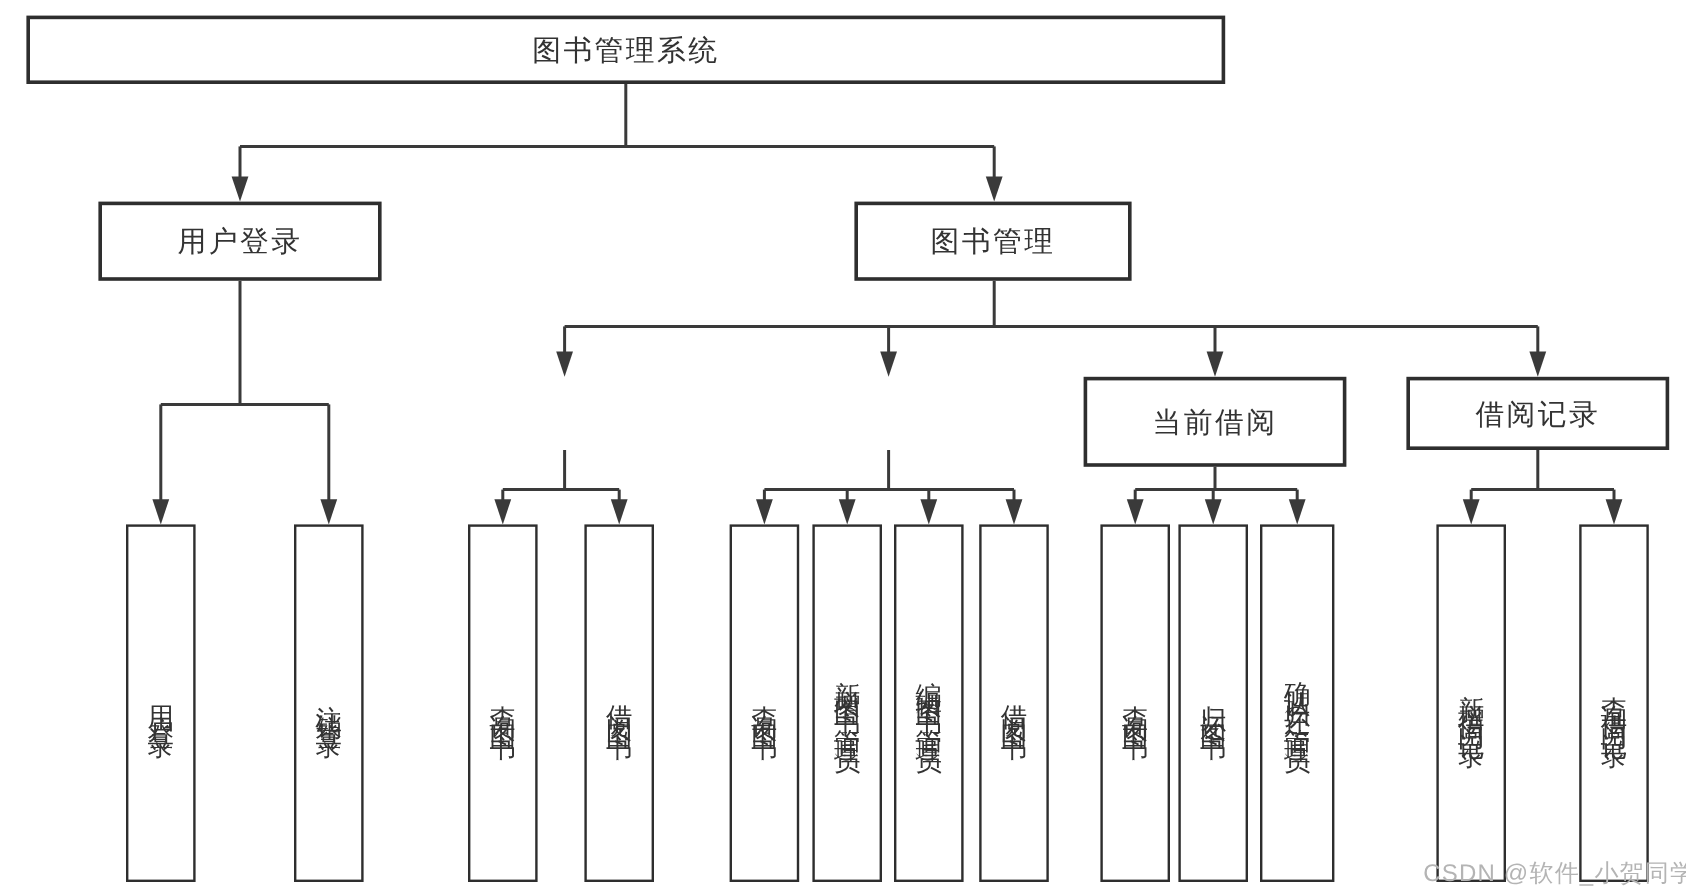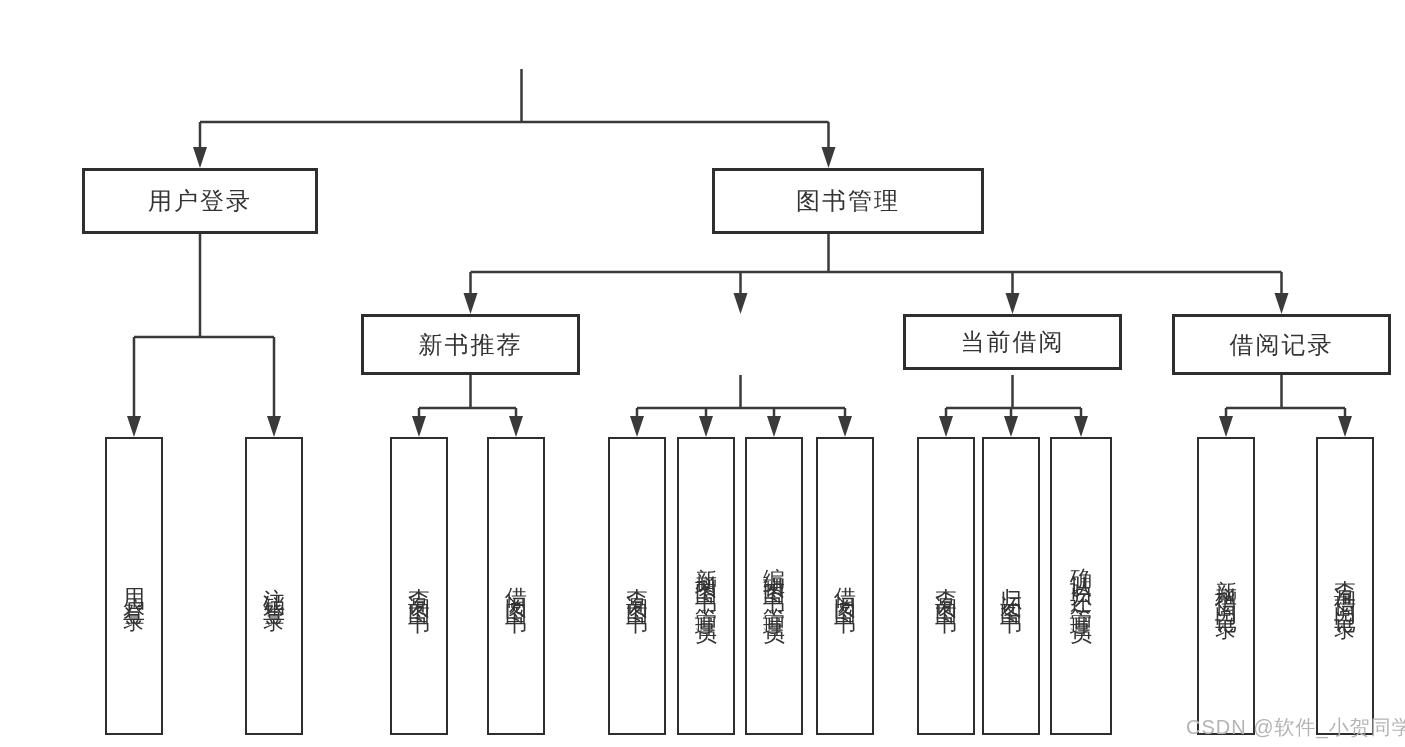--- a/index.html
+++ b/index.html
@@ -119,32 +119,32 @@
       <line x1="1011" y1="408" x2="1011" y2="419" stroke="#3a3a3a" stroke-width="2.5"></line>
       <polygon points="1004,416 1018,416 1011,437" fill="#3a3a3a"></polygon>
       <line x1="1081" y1="408" x2="1081" y2="419" stroke="#3a3a3a" stroke-width="2.5"></line>
       <polygon points="1074,416 1088,416 1081,437" fill="#3a3a3a"></polygon>
       <line x1="1226" y1="408" x2="1226" y2="419" stroke="#3a3a3a" stroke-width="2.5"></line>
       <polygon points="1219,416 1233,416 1226,437" fill="#3a3a3a"></polygon>
       <line x1="1345" y1="408" x2="1345" y2="419" stroke="#3a3a3a" stroke-width="2.5"></line>
       <polygon points="1338,416 1352,416 1345,437" fill="#3a3a3a"></polygon>
     </svg>
 
+  <div class="hbox" style="left:22px; top:13px; width:999px; height:57px;">
+    <span>图书管理系统</span>
+  </div>
 
   <div class="hbox" style="left:82px; top:168px; width:236px; height:66px;">
     <span>用户登录</span>
   </div>
-  <div class="hbox" style="left:712px; top:168px; width:272px; height:66px;">
+  <div class="hbox" style="left:712px; top:168px; width:231px; height:66px;">
     <span>图书管理</span>
   </div>
 
-  <div class="hbox" style="left:361px; top:314px; width:219px; height:61px;">
-    <span>新书推荐</span>
-  </div>
-  <div class="hbox" style="left:903px; top:314px; width:219px; height:56px;">
+  <div class="hbox" style="left:903px; top:314px; width:219px; height:75px;">
     <span>当前借阅</span>
   </div>
   <div class="hbox" style="left:1172px; top:314px; width:219px; height:61px;">
     <span>借阅记录</span>
   </div>
 
   <div class="vbox" style="left:105px;">
     <span class="vtext">用户登录</span>
   </div>
   <div class="vbox" style="left:245px;">

